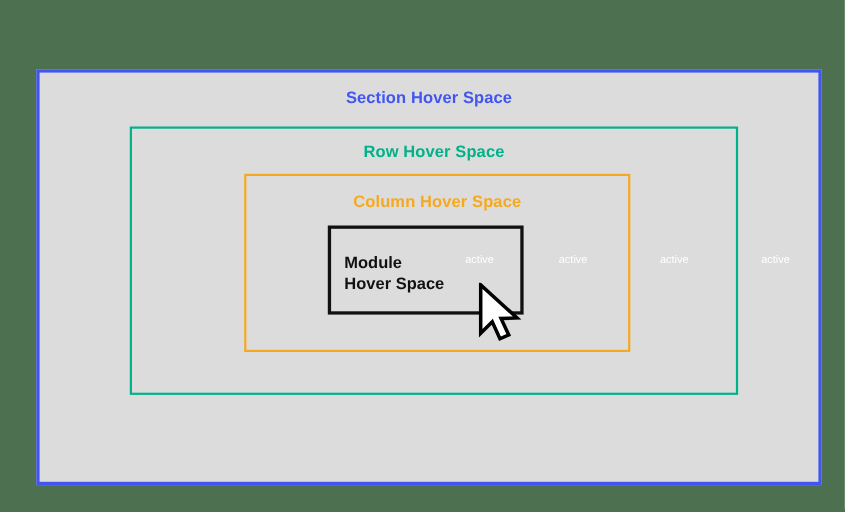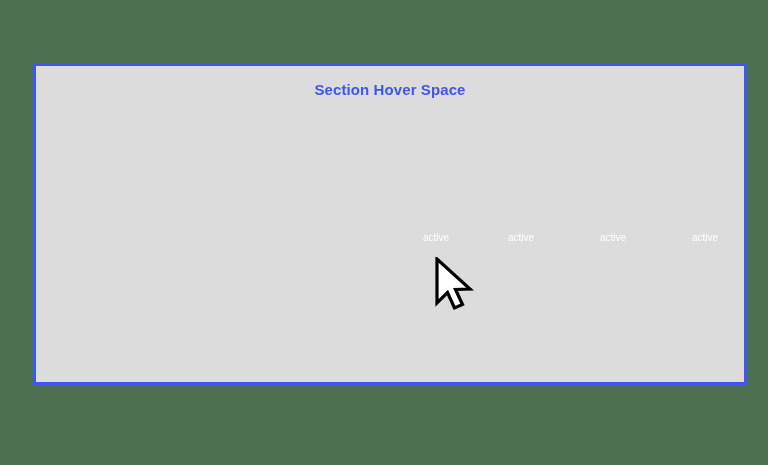--- a/index.html
+++ b/index.html
@@ -24,21 +24,21 @@
   .hover-box {
     position: absolute;
     box-sizing: border-box;
     background: #dcdcdc;
   }
 
   #section-box {
     left: 33px;
     top: 63px;
     width: 714px;
-    height: 322px;
+    height: 378px;
     border: 3px solid #4155f0;
   }
   #row-box {
     left: 82px;
     top: 49px;
     width: 553px;
     height: 244px;
     border: 2px solid #00b289;
   }
   #column-box {
@@ -121,20 +121,38 @@
 </style>
 </head>
 <body>
 
 <div id="canvas">
 
   <div class="hover-box" id="section-box">
 
     <div class="box-title" id="section-title">Section Hover Space</div>
 
+    <div class="hover-box" id="row-box">
+
+      <div class="box-title" id="row-title">Row Hover Space</div>
+
+      <div class="hover-box" id="column-box">
+
+        <div class="box-title" id="column-title">Column Hover Space</div>
+
+        <div class="hover-box" id="module-box">
+
+          <div id="module-title">Module
+Hover Space</div>
+
+        </div>
+
+      </div>
+
+    </div>
 
   </div>
 
   <div class="active-label active-module">active</div>
 
   <div class="active-label active-column">active</div>
 
   <div class="active-label active-row">active</div>
 
   <div class="active-label active-section">active</div>

